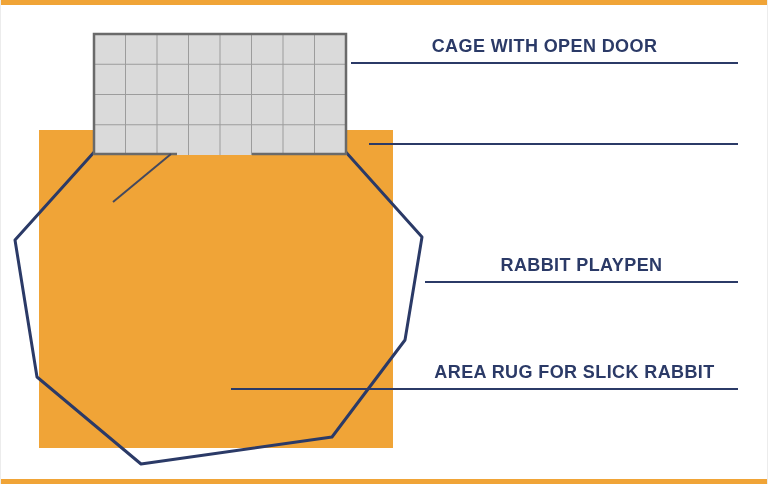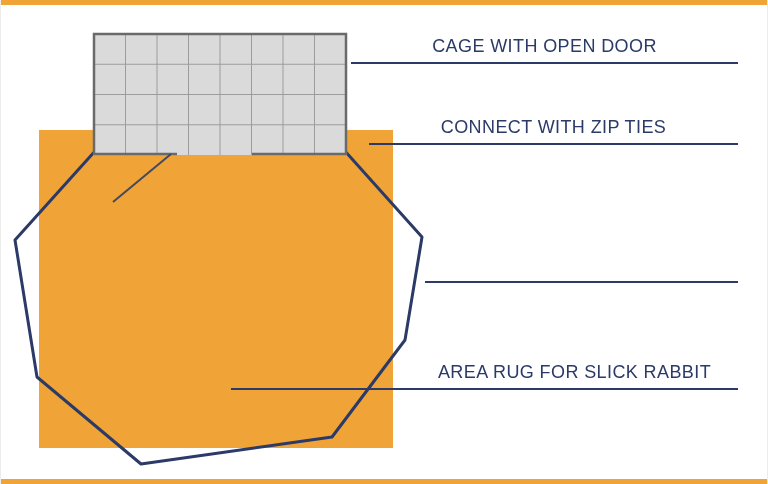--- a/index.html
+++ b/index.html
@@ -27,21 +27,21 @@
   .rug{fill:var(--orange);}
   .octagon{fill:none;stroke:var(--navy);stroke-width:3;stroke-linejoin:round;}
   .cage-body{fill:var(--cage-fill);}
   .cage-gridlines{stroke:var(--cage-grid);stroke-width:1;fill:none;}
   .cage-frame{stroke:var(--cage-border);stroke-width:2.5;fill:none;}
   .door-line{stroke:#44495E;stroke-width:2;fill:none;}
   .leader{position:absolute;height:2px;background:var(--navy);}
   .label{
     position:absolute;
     color:var(--navy);
-    font-weight:normal;
+    font-weight:bold;
     font-size:18px;
     letter-spacing:0.4px;
     text-align:center;
     white-space:nowrap;
   }
 </style>
 </head>
 <body>
 
 <div class="canvas">
@@ -65,16 +65,16 @@
       <path class="door-line" d="M170 154 L112 202"></path>
     </g>
   </svg>
 
   <div class="leader" style="left:350px;top:62px;width:387px;"></div>
   <div class="leader" style="left:368px;top:143px;width:369px;"></div>
   <div class="leader" style="left:424px;top:281px;width:313px;"></div>
   <div class="leader" style="left:230px;top:388px;width:507px;"></div>
 
   <div class="label" style="left:350px;top:36px;width:387px;">CAGE WITH OPEN DOOR</div>
-  <div class="label" style="left:368px;top:117px;width:369px;">CONNECT WITH ZIP TIES</div>
+  <div class="label" style="left:424px;top:255px;width:313px;">RABBIT PLAYPEN</div>
   <div class="label" style="left:410px;top:362px;width:327px;">AREA RUG FOR SLICK RABBIT</div>
 
 </div>
 
 </body></html>

